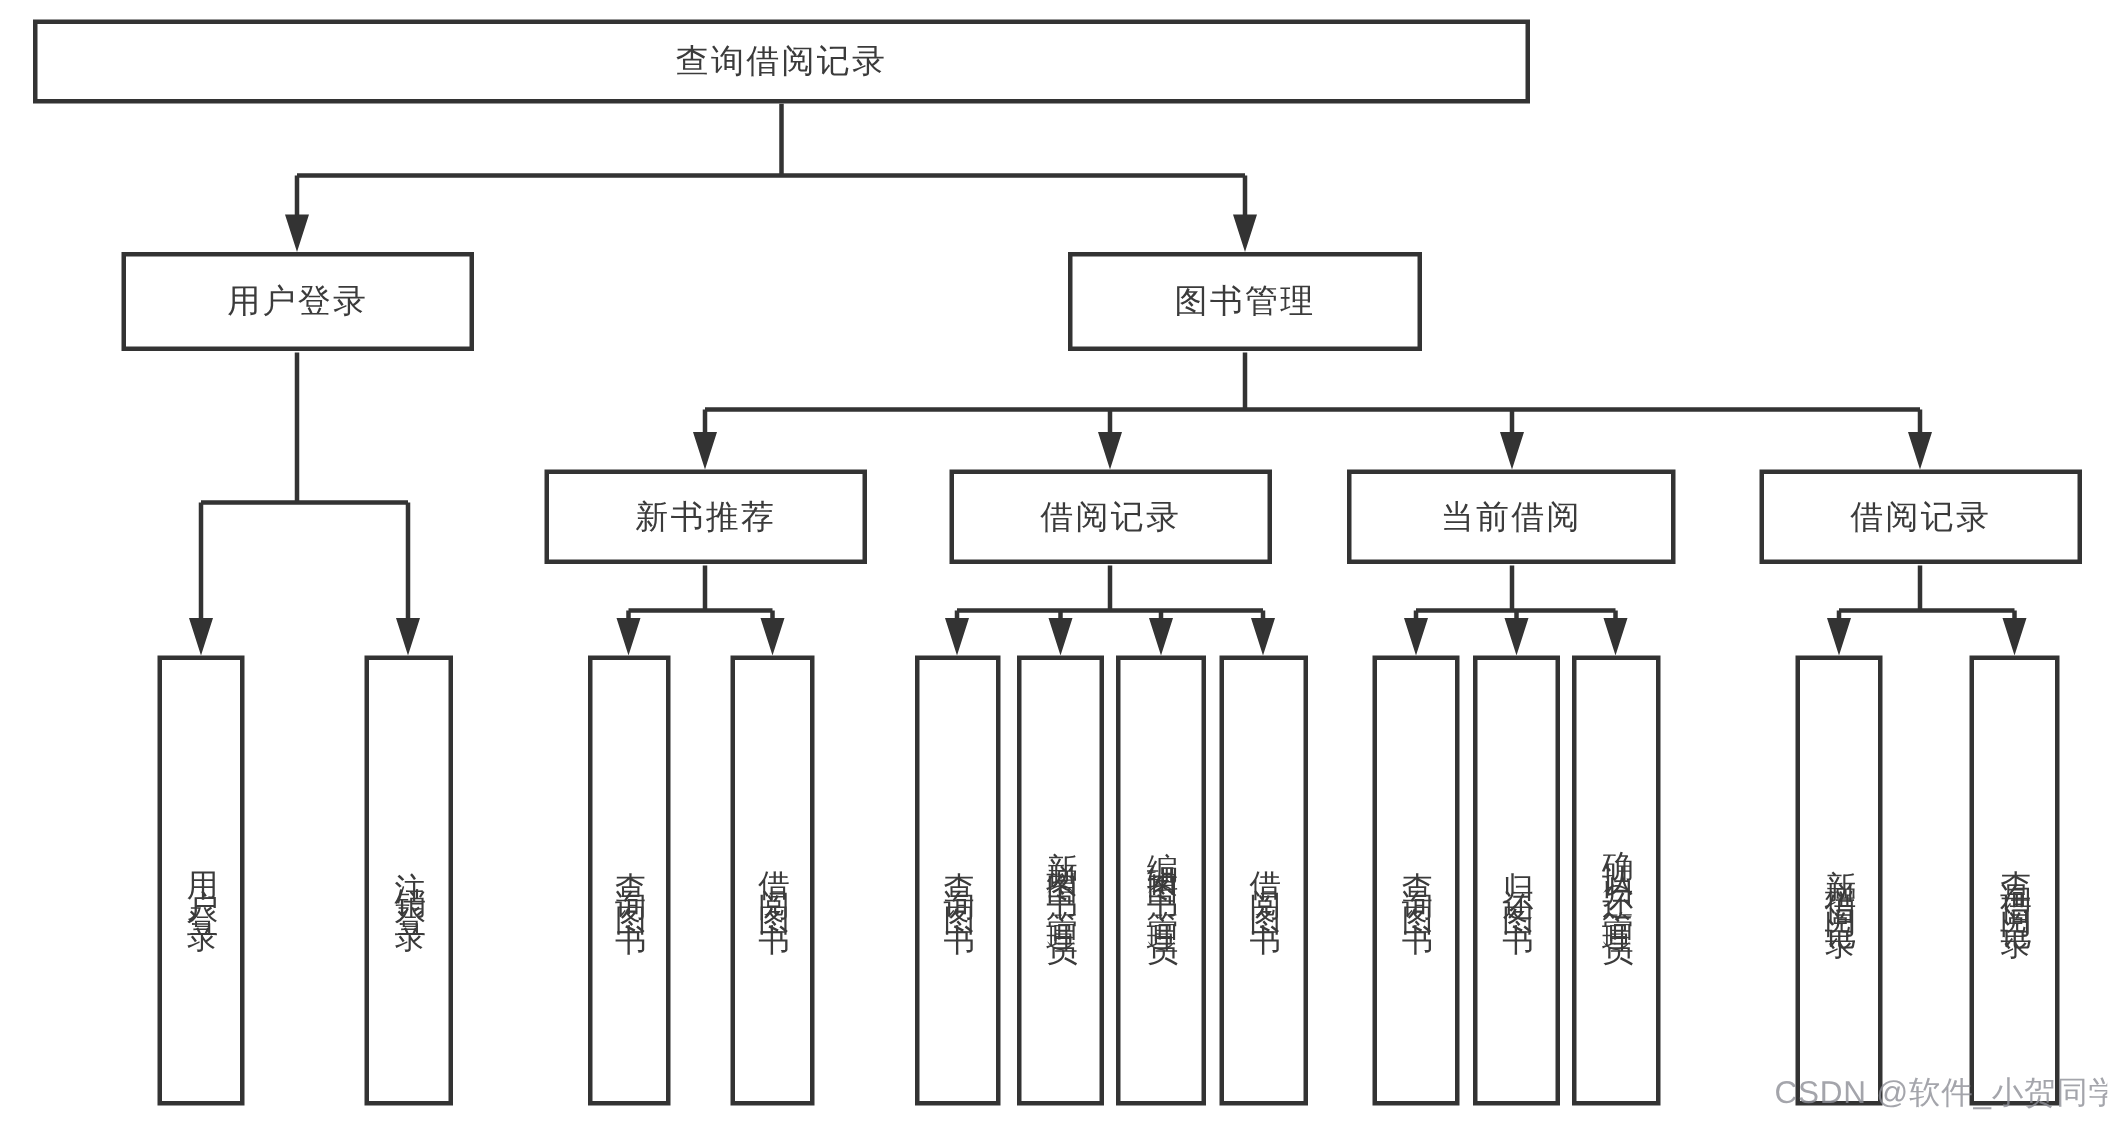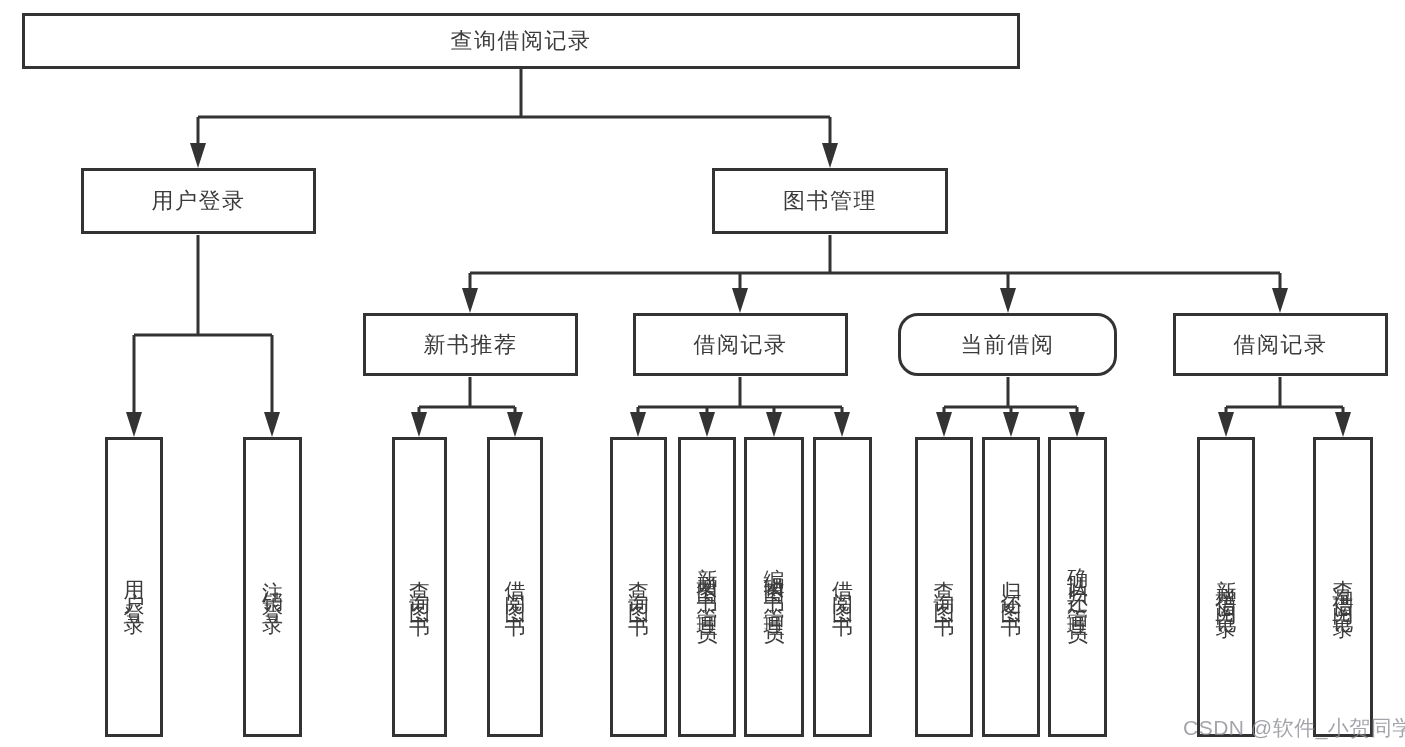--- a/index.html
+++ b/index.html
@@ -89,21 +89,21 @@
       M1335 412 L1351 412 L1343 437 Z"></path>
   </svg>
 
   <div class="box hbox" style="left:22px;top:13px;width:998px;height:56px;">查询借阅记录</div>
 
   <div class="box hbox" style="left:81px;top:168px;width:235px;height:66px;">用户登录</div>
   <div class="box hbox" style="left:712px;top:168px;width:236px;height:66px;">图书管理</div>
 
   <div class="box hbox" style="left:363px;top:313px;width:215px;height:63px;">新书推荐</div>
   <div class="box hbox" style="left:633px;top:313px;width:215px;height:63px;">借阅记录</div>
-  <div class="box hbox" style="left:898px;top:313px;width:219px;height:63px;border-radius:20px;">当前借阅</div>
+  <div class="box hbox" style="left:898px;top:313px;width:219px;height:63px;">当前借阅</div>
   <div class="box hbox" style="left:1173px;top:313px;width:215px;height:63px;">借阅记录</div>
 
   <div class="box vbox" style="left:105px;top:437px;width:58px;height:300px;">
     <span>用户登录</span>
   </div>
   <div class="box vbox" style="left:243px;top:437px;width:59px;height:300px;">
     <span>注销登录</span>
   </div>
 
   <div class="box vbox" style="left:392px;top:437px;width:55px;height:300px;">

